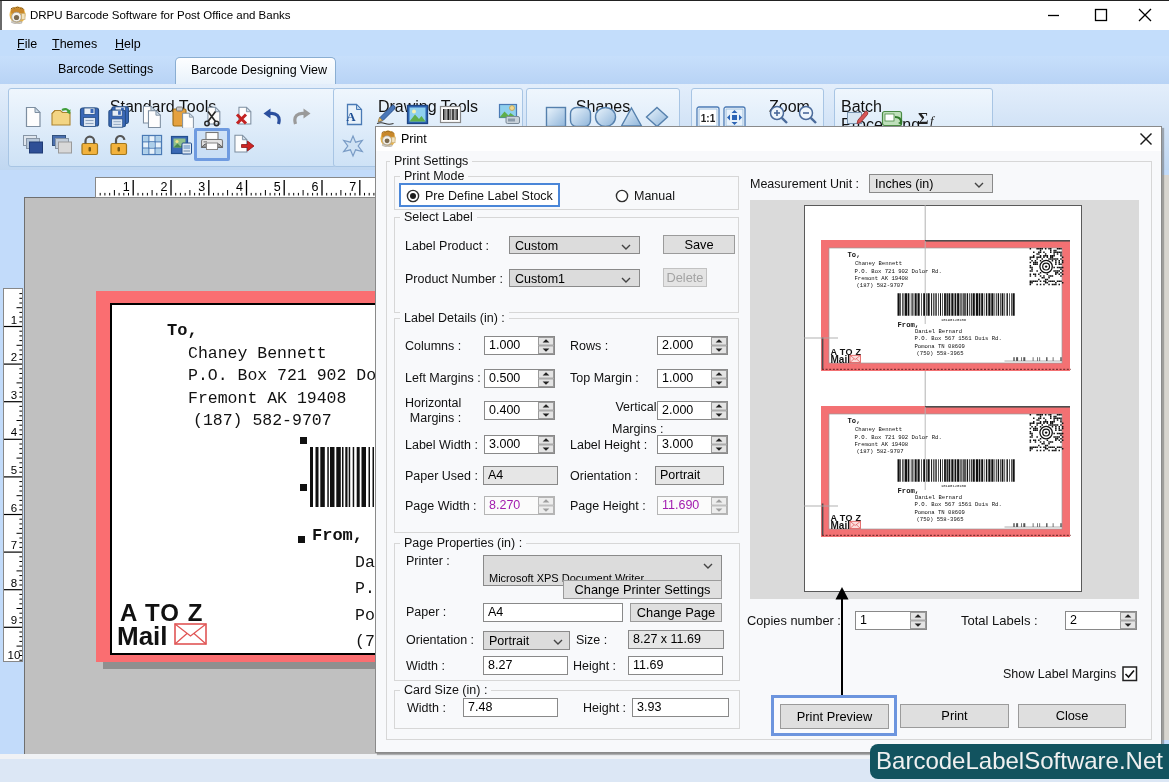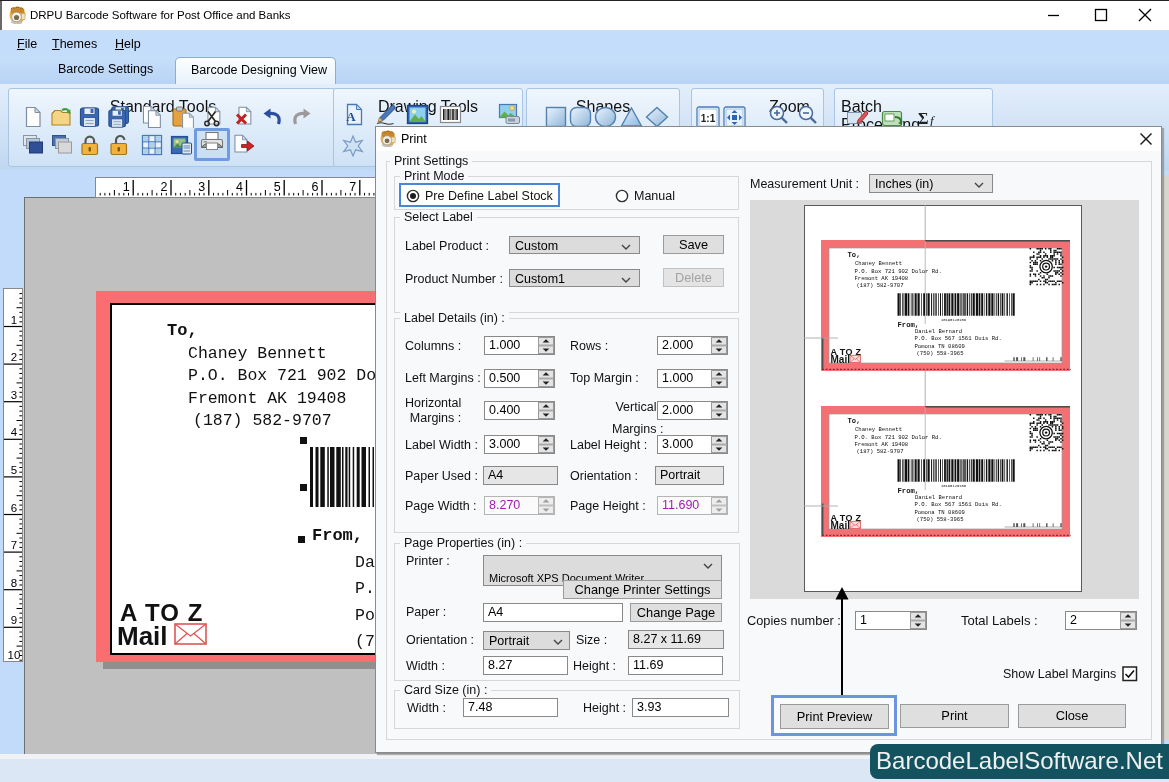--- a/index.html
+++ b/index.html
@@ -534,28 +534,28 @@
   <div class="lbl" style="left:634px;top:189px;">Manual</div>
 
   <div class="grp" style="left:394px;top:217px;width:343px;height:94px;"></div>
   <div class="grplabel" style="left:400px;top:210px;">Select Label</div>
   <div class="lbl" style="left:405px;top:239px;">Label Product :</div>
   <div class="combo" style="left:509px;top:236px;width:131px;height:18px;">Custom
     <svg class="chev" width="10" height="6" viewBox="0 0 10 6" style="position:absolute;right:8px;top:7px;">
         <path d="M1 1 L5 5 L9 1" fill="none" stroke="#444" stroke-width="1.4"></path>
       </svg>
   </div>
-  <div class="btn" style="left:663px;top:235px;width:61px;height:19px;line-height:17px;">Save</div>
+  <div class="btn" style="left:663px;top:235px;width:72px;height:19px;line-height:17px;">Save</div>
   <div class="lbl" style="left:405px;top:272px;">Product Number :</div>
   <div class="combo" style="left:509px;top:269px;width:131px;height:18px;">Custom1
     <svg class="chev" width="10" height="6" viewBox="0 0 10 6" style="position:absolute;right:8px;top:7px;">
         <path d="M1 1 L5 5 L9 1" fill="none" stroke="#444" stroke-width="1.4"></path>
       </svg>
   </div>
-  <div class="btn" style="left:663px;top:268px;width:61px;height:19px;line-height:17px;color:#a3a3a3;background:#e4e4e4;border-color:#c2c2c2;">Delete</div>
+  <div class="btn" style="left:663px;top:268px;width:44px;height:19px;line-height:17px;color:#a3a3a3;background:#e4e4e4;border-color:#c2c2c2;">Delete</div>
 
   <div class="grp" style="left:394px;top:318px;width:343px;height:213px;"></div>
   <div class="grplabel" style="left:400px;top:311px;">Label Details (in) :</div>
   <div id="labeldetailrows">
     <div class="lbl" style="left:405px;top:339px;">Columns :</div>
     <div class="spinbox" style="left:484px;top:336px;">1.000<svg class="sbsvg" width="16" height="17" viewBox="0 0 16 17">
           <rect x="0.5" y="0.5" width="15" height="7.6" fill="#e4e4e4" stroke="#9a9a9a"></rect>
           <rect x="0.5" y="8.9" width="15" height="7.6" fill="#e4e4e4" stroke="#9a9a9a"></rect>
           <path d="M4.6 5.6 L8 2.2 L11.4 5.6 Z" fill="#222"></path>
           <path d="M4.6 11.4 L11.4 11.4 L8 14.8 Z" fill="#222"></path>

